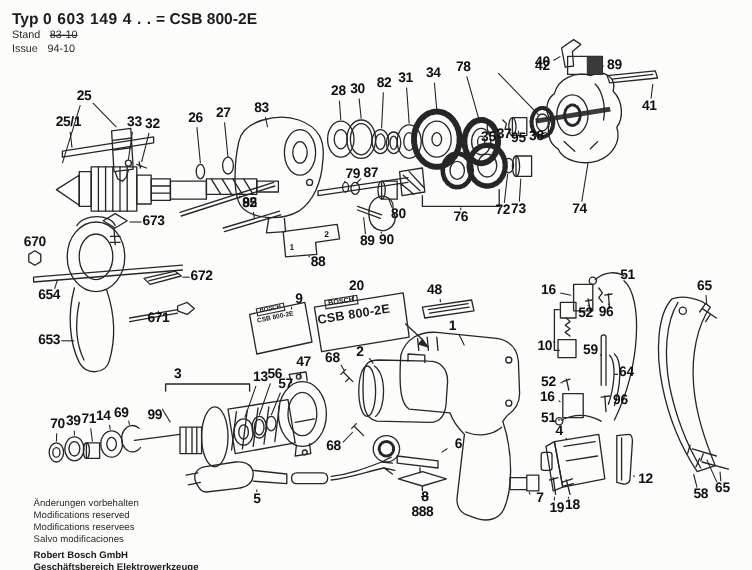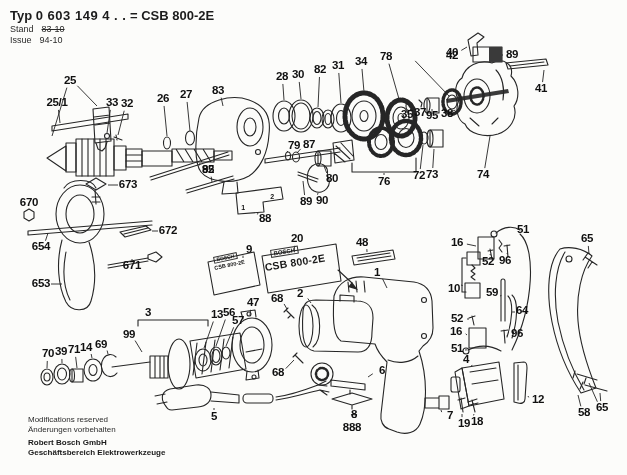--- a/index.html
+++ b/index.html
@@ -366,21 +366,21 @@
       <div class="part-label" style="left: 362px; top: 243px;">48</div>
       <div class="part-label" style="left: 377px; top: 273px;">1</div>
       <div class="part-label" style="left: 300px; top: 294px;">2</div>
       <div class="part-label" style="left: 253px; top: 303px;">47</div>
       <div class="part-label" style="left: 277px; top: 299px;">68</div>
       <div class="part-label" style="left: 278px; top: 373px;">68</div>
       <div class="part-label" style="left: 217px; top: 315px;">13</div>
       <div class="part-label" style="left: 229px; top: 313px;">56</div>
       <div class="part-label" style="left: 238px; top: 321px;">57</div>
       <div class="part-label" style="left: 148px; top: 313px;">3</div>
-      <div class="part-label" style="left: 129px; top: 335px;">99</div>
+      <div class="part-label" style="left: 129px; top: 347px;">99</div>
       <div class="part-label" style="left: 48px; top: 354px;">70</div>
       <div class="part-label" style="left: 61px; top: 352px;">39</div>
       <div class="part-label" style="left: 74px; top: 350px;">71</div>
       <div class="part-label" style="left: 86px; top: 348px;">14</div>
       <div class="part-label" style="left: 101px; top: 345px;">69</div>
       <div class="part-label" style="left: 214px; top: 417px;">5</div>
       <div class="part-label" style="left: 382px; top: 371px;">6</div>
       <div class="part-label strike" style="left: 354px; top: 415px;">8</div>
       <div class="part-label" style="left: 352px; top: 428px;">888</div>
       <div class="part-label" style="left: 523px; top: 230px;">51</div>
@@ -419,22 +419,24 @@
       <span>Issue</span><span>94-10</span>
     </div>
   </div>
 
   <div class="plate-text" id="plate9-brand">BOSCH</div>
   <div class="plate-text" id="plate9-model">CSB 800-2E</div>
   <div class="plate-text" id="plate20-brand">BOSCH</div>
   <div class="plate-text" id="plate20-model">CSB 800-2E</div>
 
   <div class="footer">
+    <div>Änderungen vorbehalten</div>
     <div>Modifications reserved</div>
-    <div>Änderungen vorbehalten</div>
+    <div>Modifications reservees</div>
+    <div>Salvo modificaciones</div>
     <div class="company">
       <div>Robert Bosch GmbH</div>
       <div>Geschäftsbereich Elektrowerkzeuge</div>
 
     </div>
   </div>
 
 </div>
 
 </body></html>

